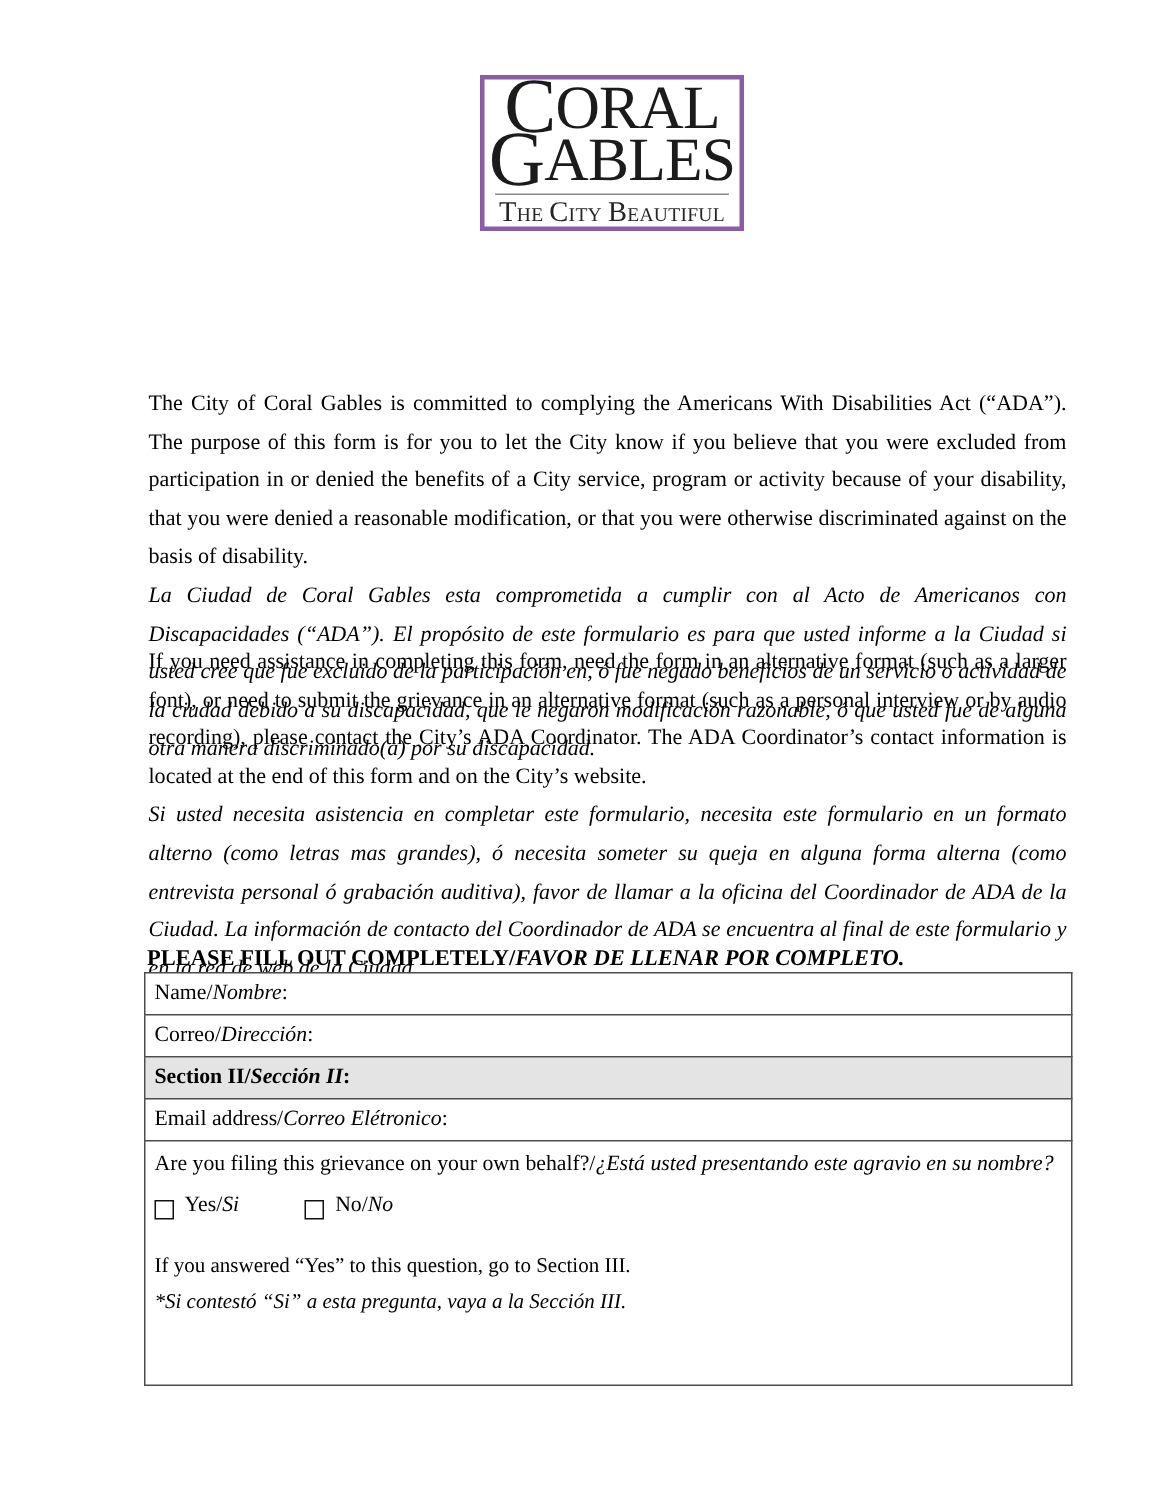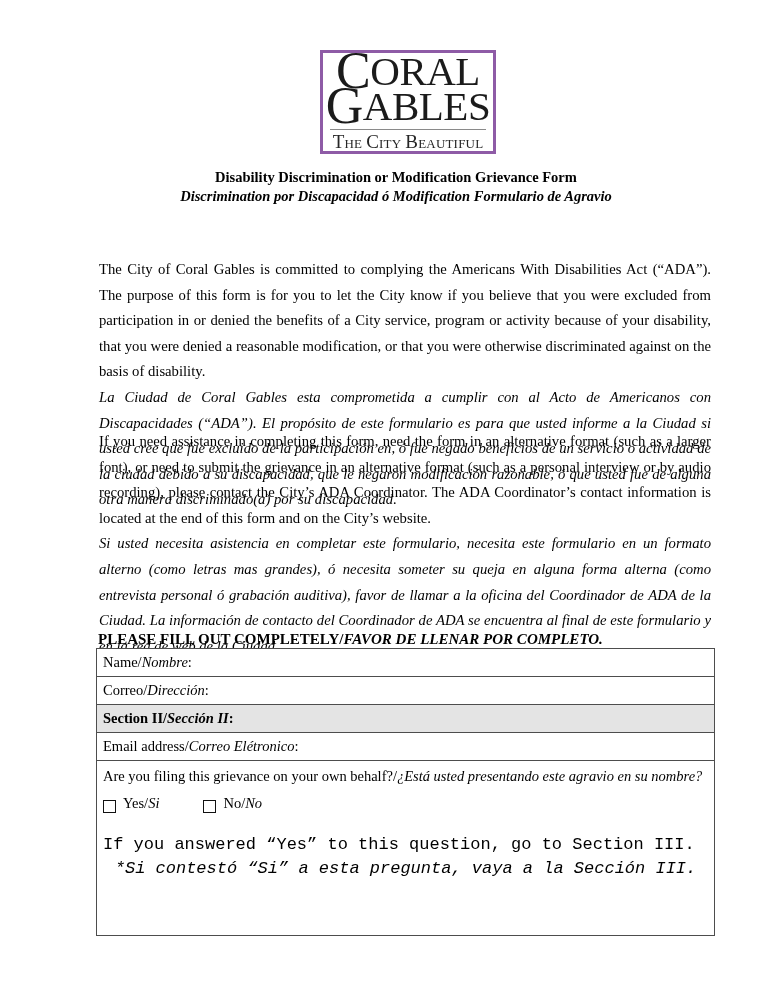--- a/index.html
+++ b/index.html
@@ -157,21 +157,21 @@
     line-height: 22px;
     vertical-align: top;
     background: #ffffff;
   }
   .form-table td.sec-head {
     background: #e4e4e4;
     font-weight: bold;
   }
   .form-table td.q-cell {
     padding-top: 3px;
-    padding-bottom: 16px;
+    padding-bottom: 4px;
     margin-left: 19px;
   }
   .it { font-style: italic; }
   .q-text {
     font-size: 14.5px;
     line-height: 25px;
     text-align: justify;
     text-justify: inter-word;
     margin: 0;
   }
@@ -189,45 +189,40 @@
     border: 1.6px solid #111;
     background: #fff;
     margin-right: 7px;
     box-sizing: border-box;
     vertical-align: -2px;
   }
   .choice-item { display: flex; align-items: flex-end; }
   .choice-gap { width: 44px; }
   .note-block {
     margin-top: 20px;
-    font-size: 17px;
+    font-size: 14px;
     line-height: 24px;
-    font-family: Liberation Mono, monospace;
-  }
-  .note-es { font-style: italic; text-align: center; }
+  }
+  .note-es { font-style: italic; }
   .tail-pad { height: 38px; }
 </style>
 </head>
 <body>
 
 <div class="page">
 
   <div class="logo-wrap" style="border-color: rgb(142, 91, 166);">
     <div class="logo-inner">
       <div class="logo-line1"><span class="logo-cap">C</span><span>ORAL</span></div>
       <div class="logo-line2"><span class="logo-cap">G</span><span>ABLES</span></div>
       <div class="logo-rule"></div>
       <div class="logo-line3" style="font-variant: small-caps; text-align: center;"><span class="sc">T</span><span style="font-size:13px">HE</span> <span class="sc">C</span><span style="font-size:13px">ITY</span> <span class="sc">B</span><span style="font-size:13px">EAUTIFUL</span></div>
     </div>
   </div>
 
-  <div class="title-block">
-    <div class="title-en">Disability Discrimination or Modification Grievance Form</div>
-    <div class="title-es">Discrimination por Discapacidad ó Modification Formulario de Agravio</div>
-  </div>
 
   <div class="body-block p1">
     <p class="para en">The City of Coral Gables is committed to complying the Americans With Disabilities Act (“ADA”).  The purpose of this form is for you to let the City know if you believe that you were excluded from participation in or denied the benefits of a City service, program or activity because of your disability, that you were denied a reasonable modification, or that you were otherwise discriminated against on the basis of disability.</p>
     <p class="para es">La Ciudad de Coral Gables esta comprometida a cumplir con al Acto de Americanos con Discapacidades (“ADA”).  El propósito de este formulario es para que usted informe a la Ciudad si usted cree que fue excluido de la participación en, ó fue negado beneficios de un servicio o actividad de la ciudad debido a su discapacidad, que le negaron  modificación razonable, ó que usted fue de alguna otra manera discriminado(a) por su discapacidad.</p>
   </div>
 
   <div class="body-block p2">
     <p class="para en">If you need assistance in completing this form, need the form in an alternative format (such as a larger font), or need to submit the grievance in an alternative format (such as a personal interview or by audio recording), please contact the City’s ADA Coordinator.   The ADA Coordinator’s contact information is located at the end of this form and on the City’s website.</p>
     <p class="para es">Si usted necesita asistencia en completar este formulario, necesita este formulario en un formato alterno (como letras mas grandes), ó necesita someter su queja en alguna forma alterna (como entrevista personal ó grabación auditiva), favor de llamar a la oficina del Coordinador de ADA de la Ciudad.  La información de contacto del Coordinador de ADA se encuentra al final de este formulario y en la red de web de la Ciudad.</p>
   </div>

